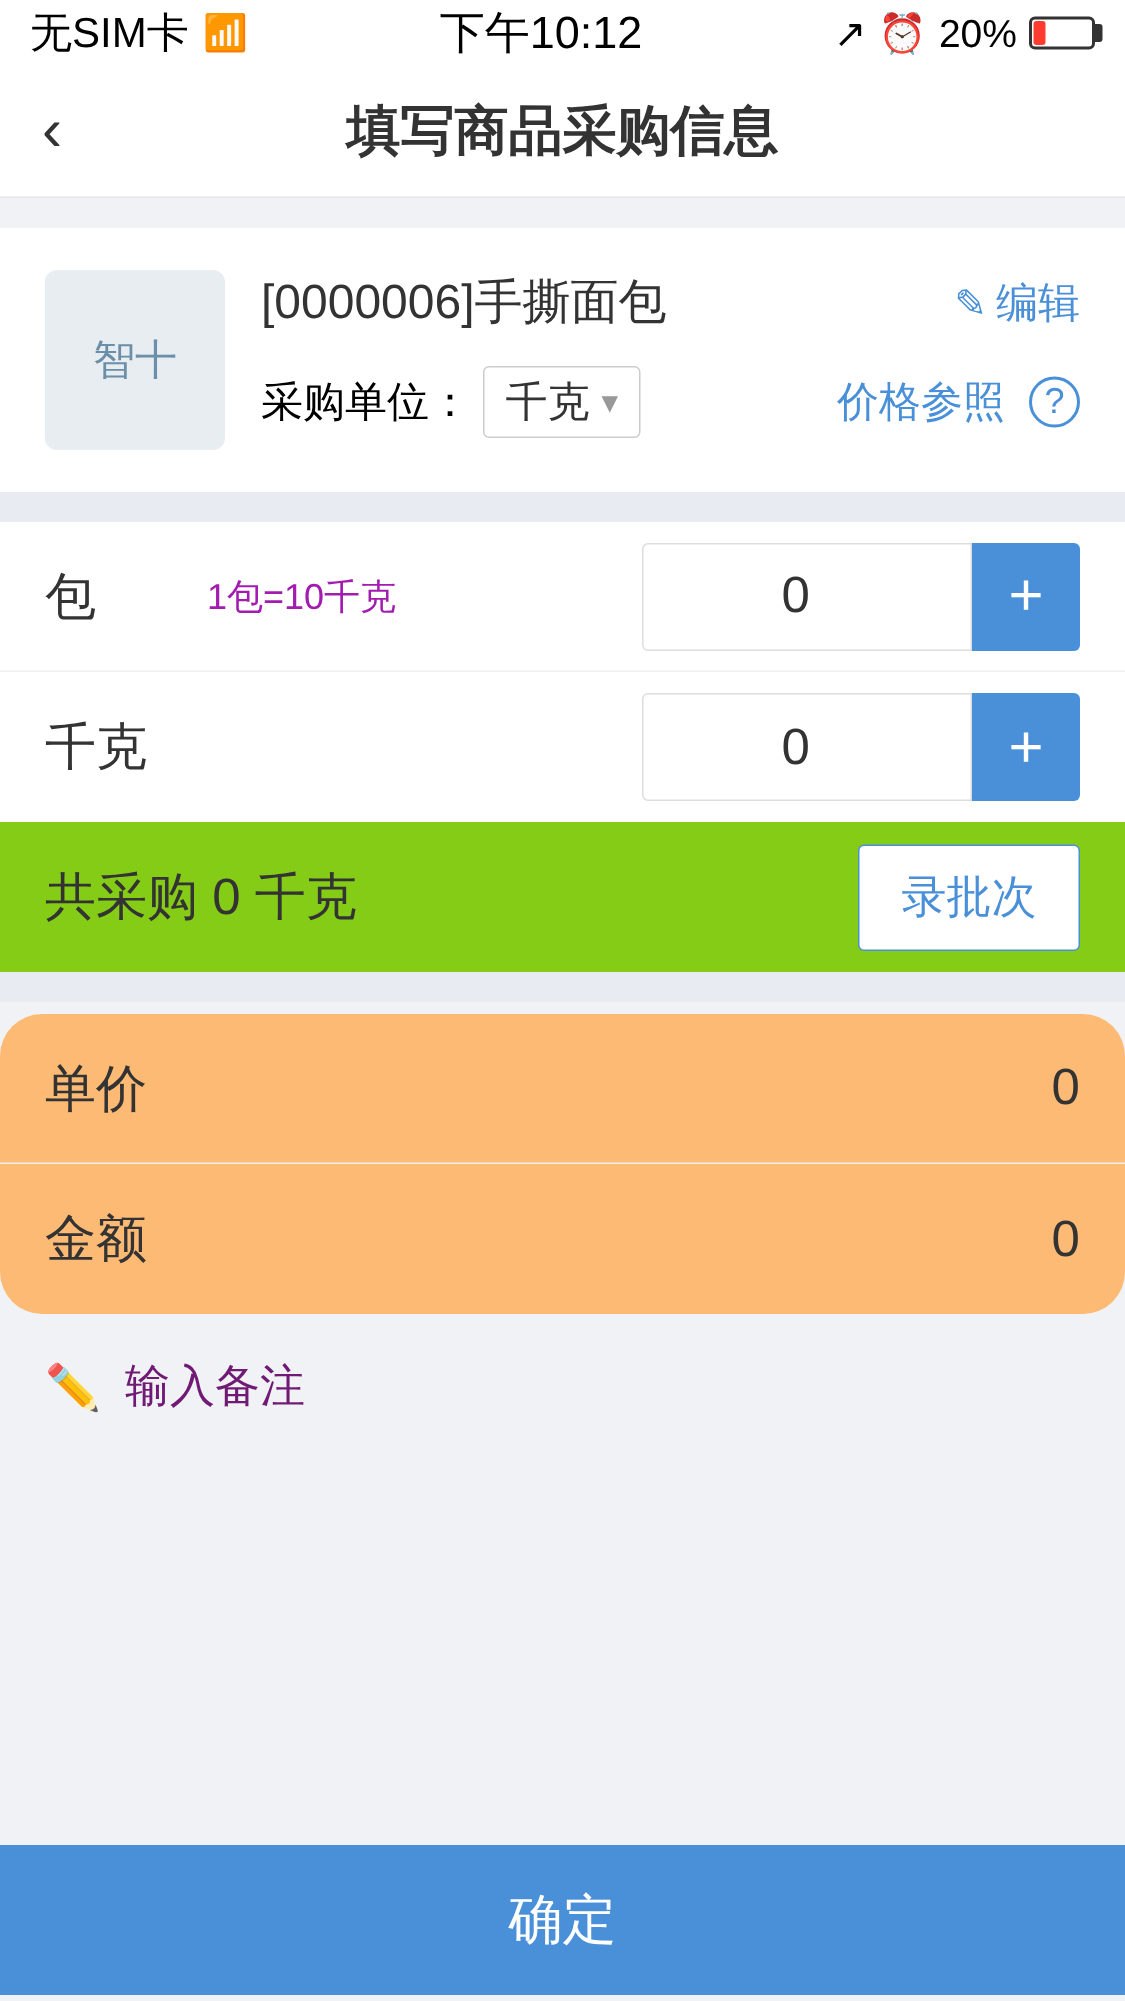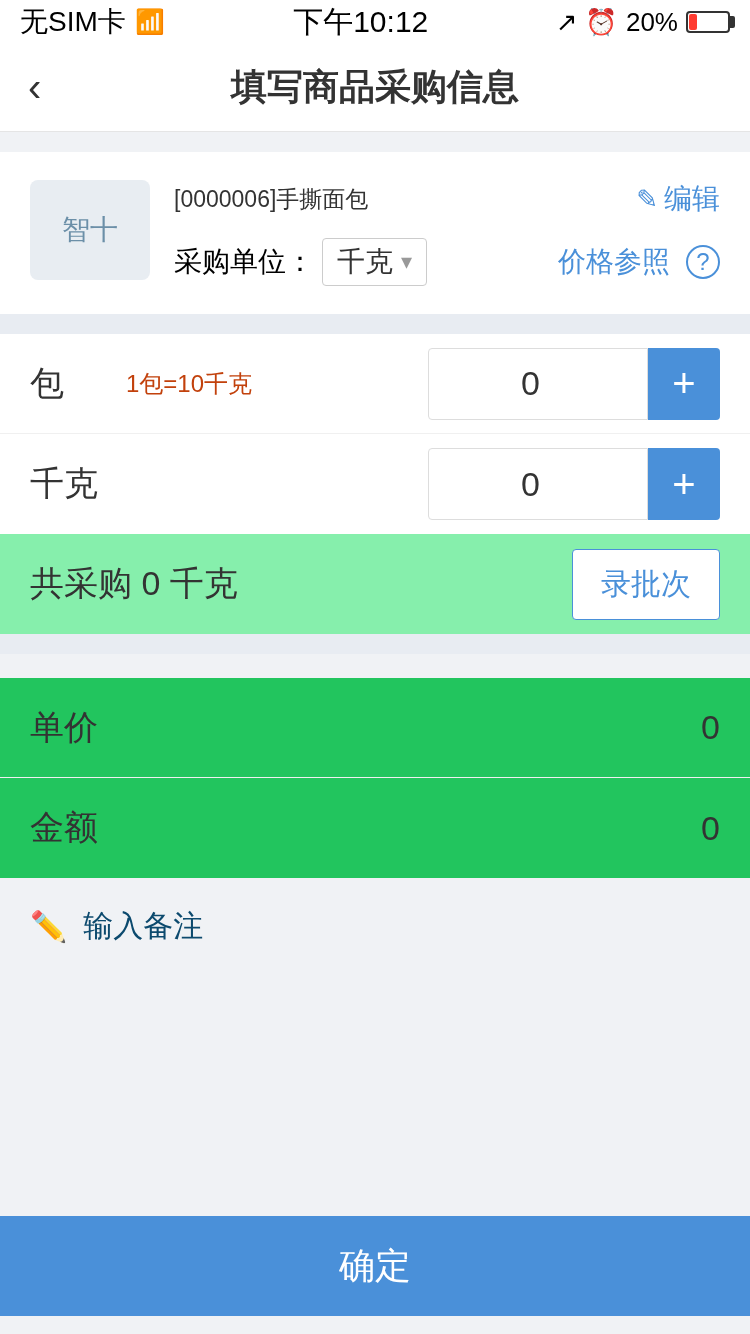--- a/index.html
+++ b/index.html
@@ -68,42 +68,42 @@
     .product-card {
       background: #fff;
       margin-top: 20px;
       padding: 28px 30px;
       display: flex;
       align-items: flex-start;
       gap: 24px;
     }
     .product-thumb {
       width: 120px;
-      height: 100px;
+      height: 120px;
       background: #e8edf2;
       border-radius: 8px;
       display: flex;
       align-items: center;
       justify-content: center;
       flex-shrink: 0;
     }
     .product-thumb-logo {
       font-size: 28px;
       color: #6b8fa8;
       text-align: center;
       line-height: 1.2;
     }
     .product-info { flex: 1; }
     .product-name-row {
       display: flex;
       justify-content: space-between;
       align-items: center;
       margin-bottom: 20px;
     }
-    .product-name { font-size: 23px; color: #333; font-weight: 500; }
+    .product-name { font-size: 32px; color: #333; font-weight: 500; }
     .edit-btn { font-size: 28px; color: #4a90d9; display: flex; align-items: center; gap: 6px; }
     .edit-icon { font-size: 26px; }
     .product-unit-row {
       display: flex;
       justify-content: space-between;
       align-items: center;
     }
     .unit-label { font-size: 28px; color: #000000; }
     .unit-select {
       display: inline-flex; align-items: center; gap: 8px;
@@ -132,21 +132,21 @@
     .input-section { background: #fff; }
     .input-row {
       display: flex;
       align-items: center;
       padding: 0 30px;
       height: 100px;
       border-bottom: 1px solid #f0f0f0;
     }
     .input-row:last-child { border-bottom: none; }
     .input-label { font-size: 34px; color: #333; min-width: 80px; }
-    .input-sublabel { font-size: 24px; color: #c2410c; margin-left: 16px; flex: 1; }
+    .input-sublabel { font-size: 24px; color: #a21caf; margin-left: 28px; flex: 1; }
     .input-field-wrap {
       display: flex;
       align-items: center;
       gap: 0;
       margin-left: auto;
     }
     .input-field {
       width: 220px;
       height: 72px;
       border: 1px solid #ddd;
@@ -167,40 +167,40 @@
       align-items: center;
       justify-content: center;
       border-radius: 0 4px 4px 0;
       cursor: pointer;
       border: none;
       font-weight: 300;
     }
 
     
     .total-row {
-      background: #86efac;
+      background: #84cc16;
       display: flex;
       align-items: center;
       justify-content: space-between;
       padding: 0 30px;
       height: 100px;
     }
     .total-label { font-size: 34px; color: #333; }
     .record-batch-btn {
       border: 1px solid #4a90d9;
       color: #4a90d9;
       background: #fff;
       border-radius: 4px;
       font-size: 30px;
       padding: 14px 28px;
       cursor: pointer;
     }
 
     
-    .price-section { background: #22c55e; margin-top: 24px; }
+    .price-section { background: #fdba74; margin-top: 8px; border-radius: 28px; }
     .price-row {
       display: flex;
       align-items: center;
       justify-content: space-between;
       padding: 0 30px;
       height: 100px;
       border-bottom: 1px solid #f0f0f0;
     }
     .price-row:last-child { border-bottom: none; }
     .price-row-label { font-size: 34px; color: #333; }
@@ -209,33 +209,33 @@
     
     .remark-section {
       background: #f0f2f5;
       padding: 28px 30px;
       display: flex;
       align-items: center;
       gap: 16px;
       margin-top: 0;
     }
     .remark-icon { font-size: 30px; color: #999; }
-    .remark-placeholder { font-size: 30px; color: #0c4a6e; }
+    .remark-placeholder { font-size: 30px; color: #701a75; }
 
     
     .empty-space {
       flex: 1;
       background: #f0f2f5;
       height: 400px;
     }
 
     
     .confirm-btn {
       position: fixed;
-      bottom: 18px;
+      bottom: 4px;
       left: 0;
       width: 750px;
       height: 100px;
       background: #4a90d9;
       color: #fff;
       font-size: 36px;
       font-weight: 500;
       border: none;
       cursor: pointer;
       display: flex;

